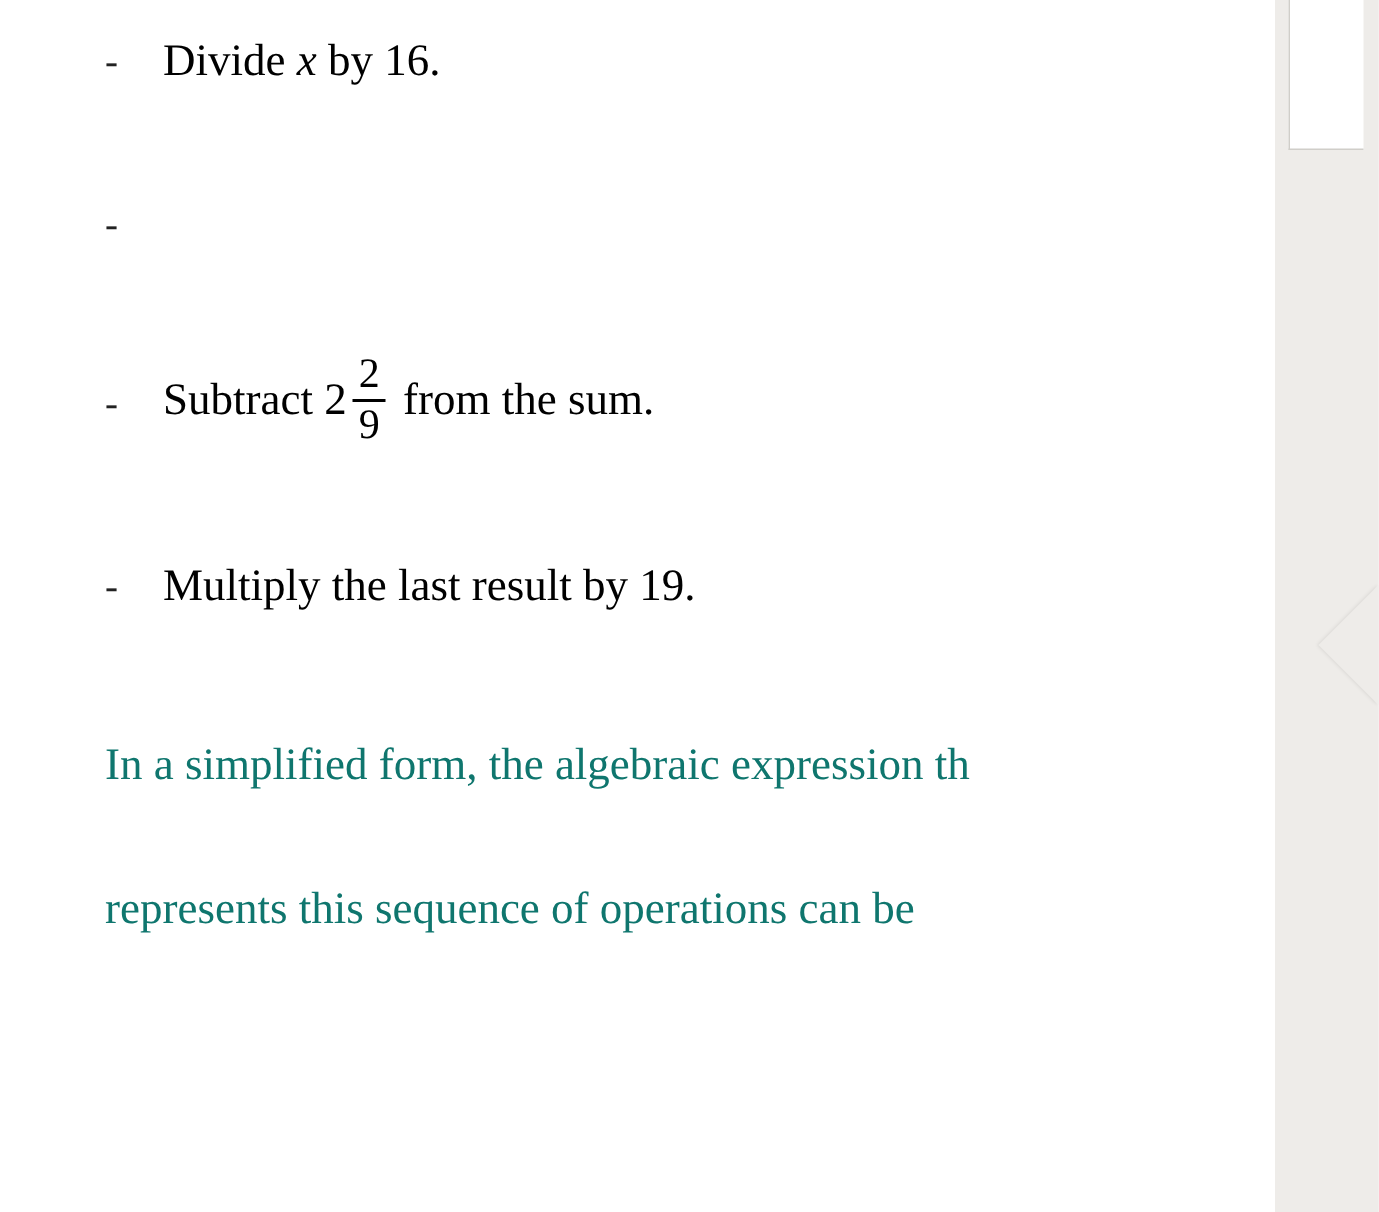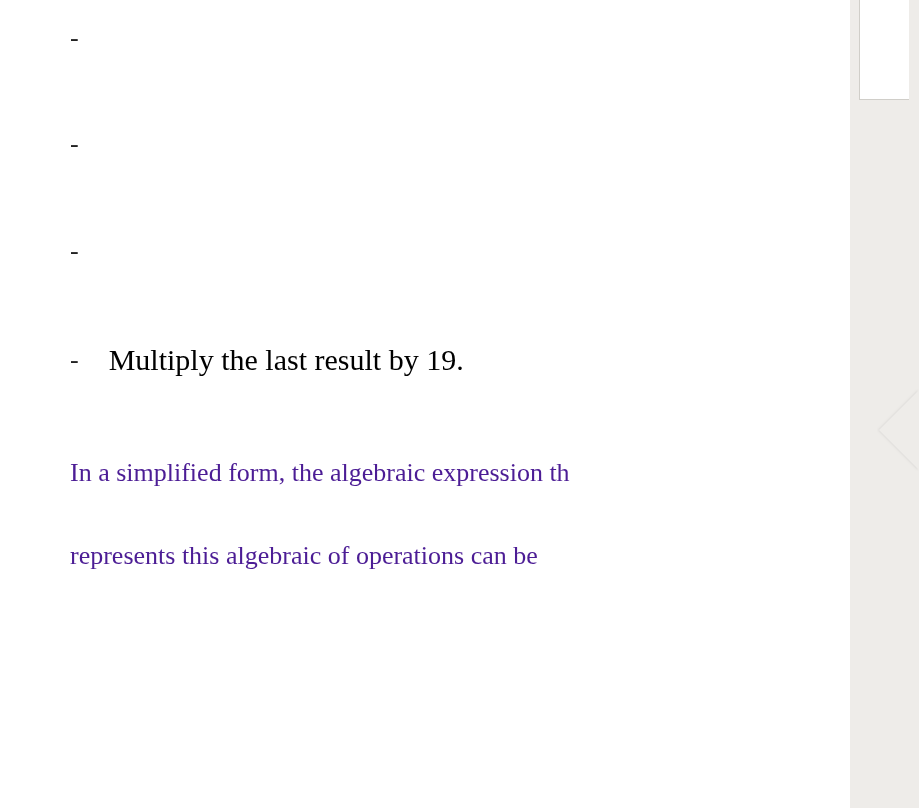--- a/index.html
+++ b/index.html
@@ -54,22 +54,22 @@
       top: -2px;
     }
     .fraction .num {
       padding: 0 4px 2px 4px;
     }
     .fraction .den {
       padding: 2px 4px 0 4px;
       border-top: 2px solid #000;
     }
     .paragraph {
-      font-size: 26px;
-      color: #4c1d95;
+      font-size: 30px;
+      color: #0f766e;
       line-height: 3.2;
       margin-top: 20px;
     }
     .sidebar-panel {
       position: absolute;
       top: 0;
       right: 0;
       width: 69px;
       height: 808px;
       background: #eeece9;
@@ -97,35 +97,44 @@
       filter: drop-shadow(-1px 0 1px rgba(0,0,0,0.08));
     }
   </style>
 </head>
 <body>
 
 <div class="page">
   <ul class="list">
     <li class="list-item">
       <span class="bullet">-</span>
+      <span>
+        <span>Divide </span><span class="var-x">x</span><span> by 16.</span>
+      </span>
     </li>
     <li class="list-item">
       <span class="bullet">-</span>
     </li>
     <li class="list-item">
       <span class="bullet">-</span>
+      <span>
+        <span>Subtract 2</span><span class="fraction">
+            <span class="num">2</span>
+            <span class="den">9</span>
+          </span><span> from the sum.</span>
+      </span>
     </li>
     <li class="list-item" style="margin-bottom:50px;">
       <span class="bullet">-</span>
       <span>Multiply the last result by 19.</span>
     </li>
   </ul>
 
   <div class="paragraph">
     <span>In a simplified form, the algebraic expression th</span><br>
-    <span>represents this algebraic of operations can be</span>
+    <span>represents this sequence of operations can be</span>
   </div>
 </div>
 
 <div class="sidebar-panel">
   <div class="sidebar-box"></div>
 </div>
 <div class="sidebar-notch"></div>
 
 </body></html>

